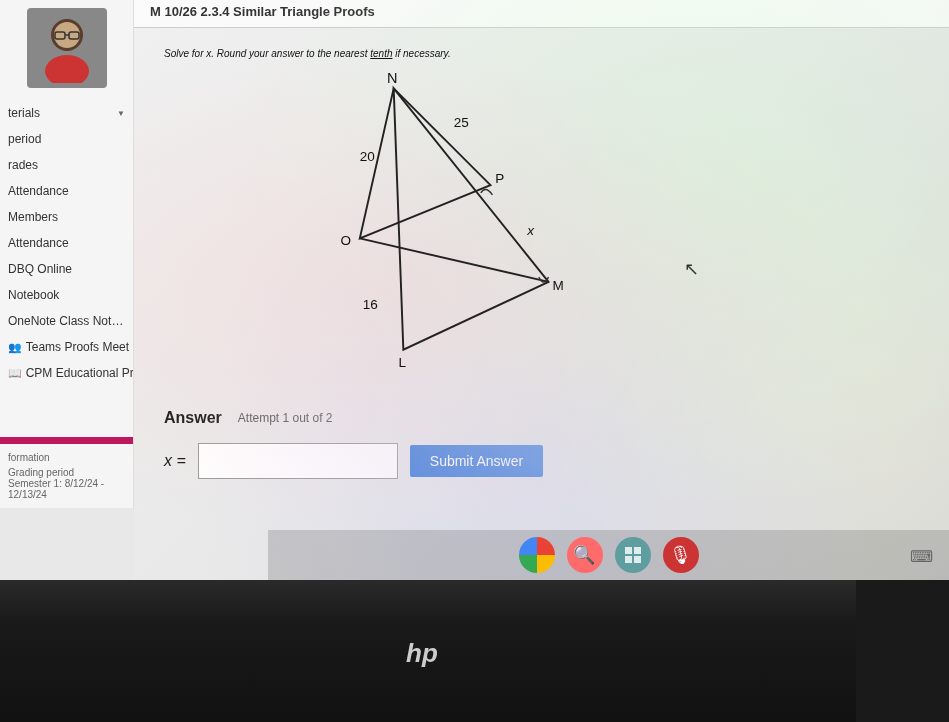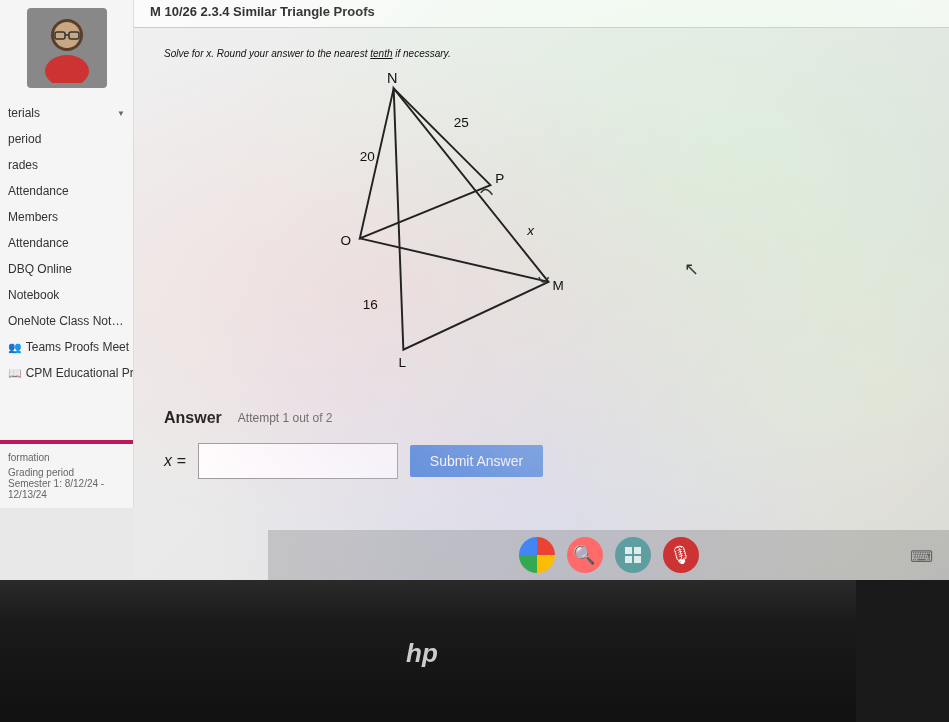--- a/index.html
+++ b/index.html
@@ -102,21 +102,21 @@
     .sidebar-dropdown-arrow {
       font-size: 8px;
       color: #666;
     }
 
     .sidebar-info {
       margin-top: auto;
       padding: 8px;
       font-size: 10px;
       color: #666;
-      border-top: 4px solid #be185d;
+      border-top: 7px solid #be185d;
     }
 
     
     .main-content {
       flex: 1;
       background: linear-gradient(135deg, #f0f0f0 0%, #e8e8e8 50%, #d8d8d8 100%);
       position: relative;
       overflow: hidden;
     }
 

